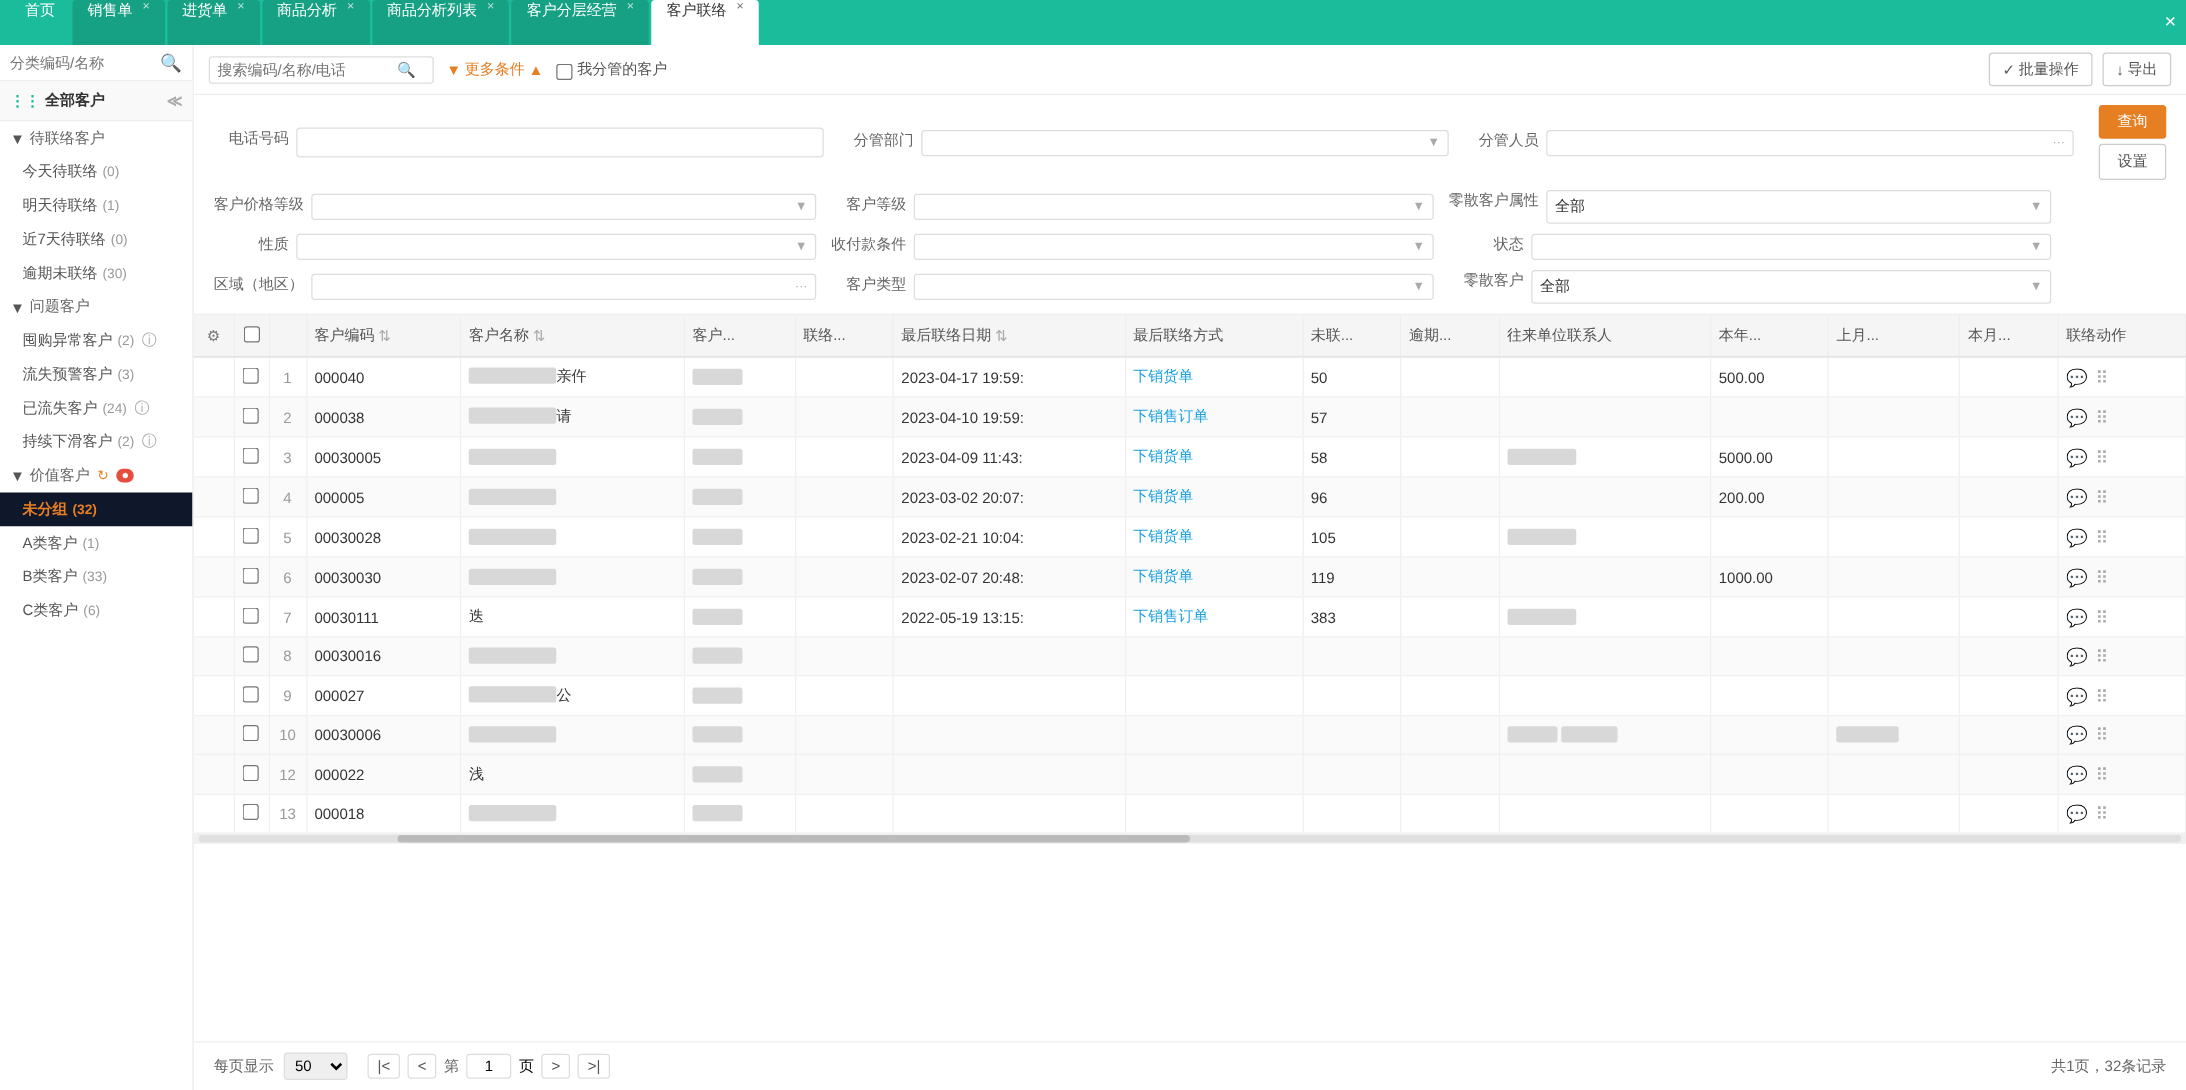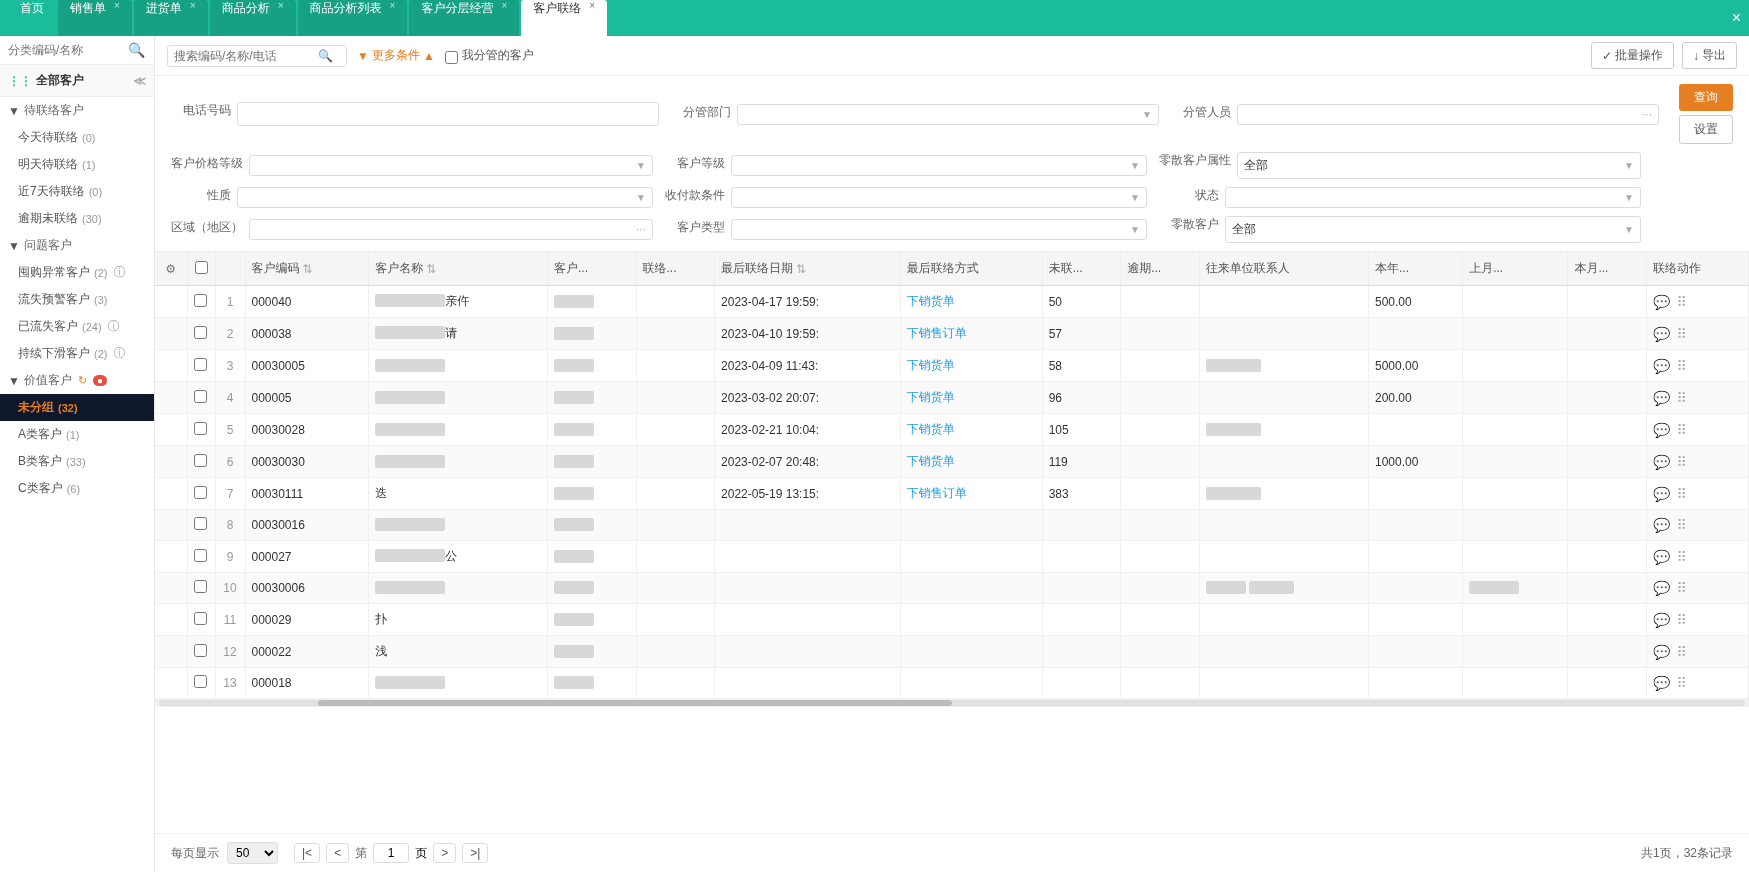--- a/index.html
+++ b/index.html
@@ -906,43 +906,20 @@
       <td></td>
       <td><span style="display:inline-block;background:#d8d8d8;color:transparent;border-radius:2px;height:13px;width:50px;">&nbsp;</span></td>
       <td></td>
       <td>
         <div class="td-actions">
           <span class="action-icon" title="联络">💬</span>
           <span class="action-icon" title="更多">⠿</span>
         </div>
       </td>
     </tr>
-            <tr style="background: rgb(255, 255, 255);">
-      <td></td>
-      <td><input type="checkbox" style=""></td>
-      <td class="col-num" style="color:#999;">11</td>
-      <td>000029</td>
-      <td>扑</td>
-      <td><span style="display:inline-block;background:#d8d8d8;color:transparent;border-radius:2px;height:13px;width:40px;">&nbsp;</span></td>
-      <td></td>
-      <td></td>
-      <td></td>
-      <td></td>
-      <td></td>
-      <td></td>
-      <td></td>
-      <td></td>
-      <td></td>
-      <td>
-        <div class="td-actions">
-          <span class="action-icon" title="联络">💬</span>
-          <span class="action-icon" title="更多">⠿</span>
-        </div>
-      </td>
-    </tr>
             <tr style="background: rgb(250, 250, 250);">
       <td></td>
       <td><input type="checkbox" style=""></td>
       <td class="col-num" style="color:#999;">12</td>
       <td>000022</td>
       <td>浅</td>
       <td><span style="display:inline-block;background:#d8d8d8;color:transparent;border-radius:2px;height:13px;width:40px;">&nbsp;</span></td>
       <td></td>
       <td></td>
       <td></td>

